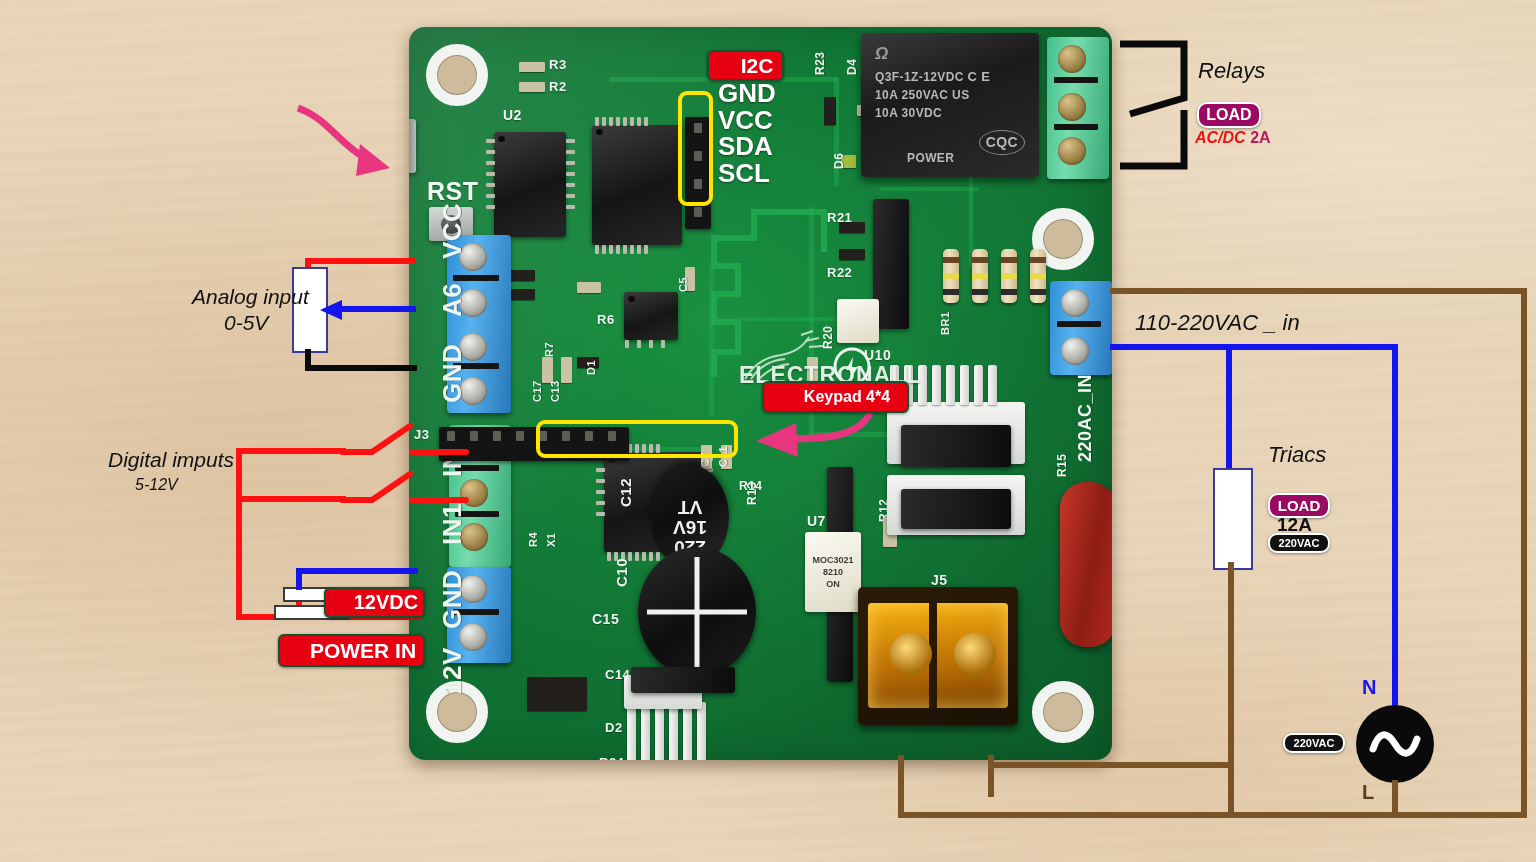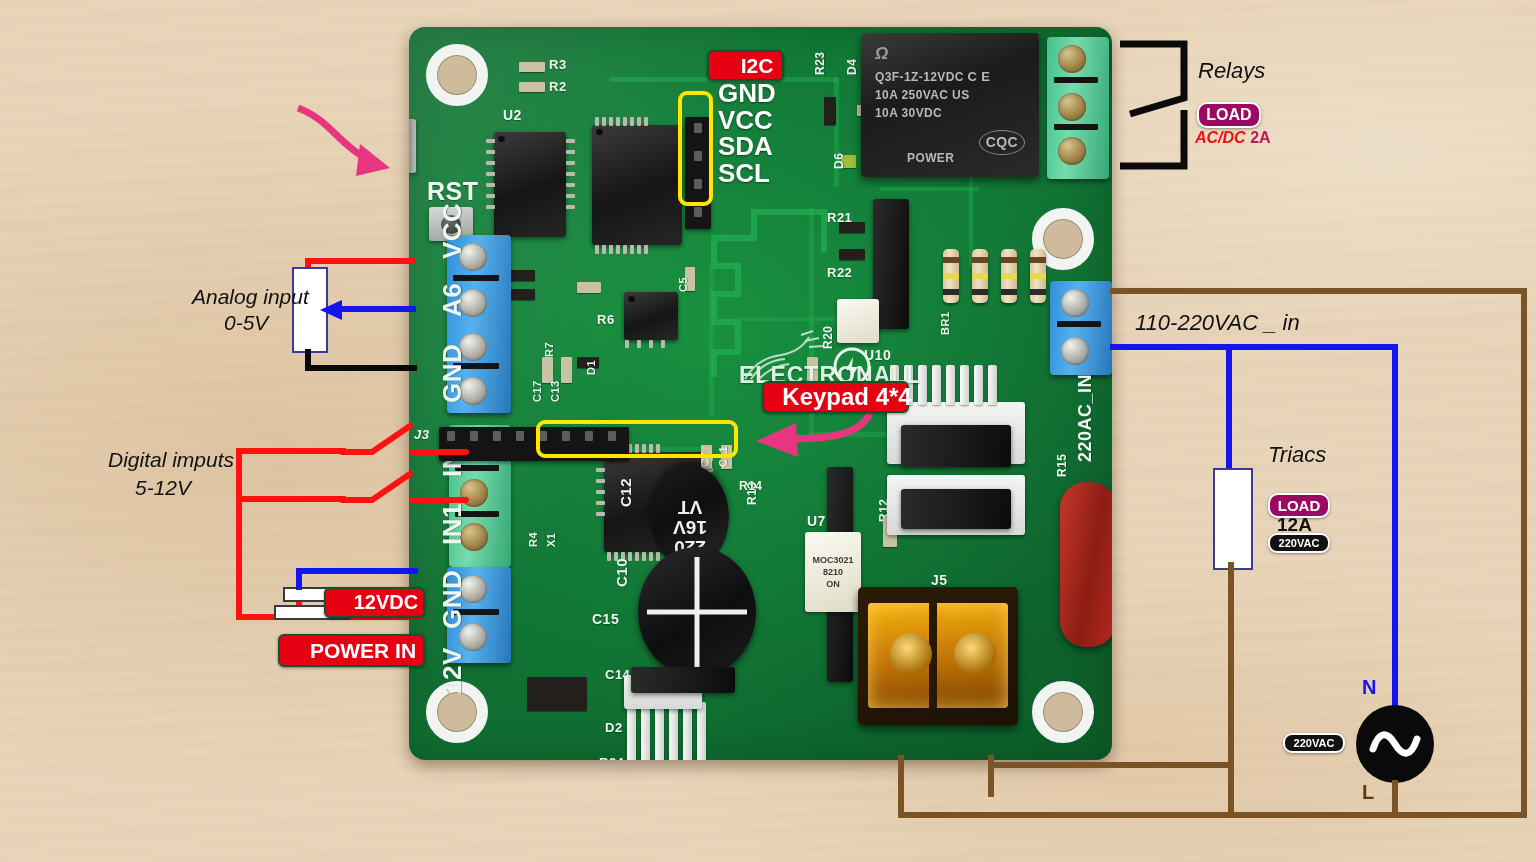--- a/index.html
+++ b/index.html
@@ -339,21 +339,21 @@
     <div class="silk" style="left:188px;top:285px;font-size:13px;">R6</div>
     <div class="silk" style="left:134px;top:330px;font-size:11px;transform:rotate(-90deg);transform-origin:0 0;">R7</div>
     <div class="silk" style="left:122px;top:375px;font-size:11px;transform:rotate(-90deg);transform-origin:0 0;">C17</div>
     <div class="silk" style="left:140px;top:375px;font-size:11px;transform:rotate(-90deg);transform-origin:0 0;">C13</div>
     <div class="silk" style="left:176px;top:348px;font-size:11px;transform:rotate(-90deg);transform-origin:0 0;">D1</div>
     <div class="silk" style="left:290px;top:440px;font-size:11px;transform:rotate(-90deg);transform-origin:0 0;">C7</div>
     <div class="silk" style="left:308px;top:440px;font-size:11px;transform:rotate(-90deg);transform-origin:0 0;">C11</div>
     <div class="silk" style="left:268px;top:265px;font-size:11px;transform:rotate(-90deg);transform-origin:0 0;">C5</div>
     <div class="silk" style="left:136px;top:520px;font-size:11px;transform:rotate(-90deg);transform-origin:0 0;">X1</div>
     <div class="silk" style="left:118px;top:520px;font-size:11px;transform:rotate(-90deg);transform-origin:0 0;">R4</div>
-    <div class="silk" style="left:5px;top:400px;font-size:13px;font-style:italic;">J3</div>
+    <div class="silk" style="left:5px;top:400px;font-size:13px;">J3</div>
 
     <div class="relay">
       <div class="logo">Ω</div>
       <div><span>Q3F-1Z-12VDC</span>
            <span class="ce">C E</span></div>
       <div><span>10A 250VAC</span>
            <span>US</span></div>
       <div>10A 30VDC</div>
       <div class="cqc">CQC</div>
       <div class="china">POWER</div>
@@ -540,21 +540,21 @@
     <div>VCC</div>
     <div>SDA</div>
     <div>SCL</div>
   </div>
 
   <div class="hl" style="left:536px;top:420px;width:202px;height:38px;"></div>
   <svg style="position:absolute;left:740px;top:405px;" width="140" height="60">
     <path d="M130 8 C120 30 90 34 44 34" stroke="#e8357f" stroke-width="7" fill="none"></path>
     <path d="M56 18 L16 36 L58 52 Z" fill="#e8357f"></path>
   </svg>
-  <div class="badge red" style="left:762px;top:381px;width:120px;height:28px;font-size:24px;">
+  <div class="badge red" style="left:762px;top:381px;width:120px;height:28px;font-size:16px;">
     <span>Keypad 4*4</span>
   </div>
 
   <div class="wire w-red" style="left:305px;top:258px;width:6px;height:22px;"></div>
   <div class="wire w-red" style="left:305px;top:258px;width:110px;height:6px;"></div>
 
   <div class="resbox" style="left:292px;top:267px;width:32px;height:82px;"></div>
 
   <div class="wire w-blue" style="left:338px;top:306px;width:78px;height:6px;"></div>
   <svg style="position:absolute;left:318px;top:298px;" width="30" height="24">
@@ -579,21 +579,21 @@
   </svg>
 
   <div class="wire w-red" style="left:236px;top:496px;width:110px;height:6px;"></div>
   <svg style="position:absolute;left:340px;top:468px;" width="130" height="50">
     <path d="M2 32 L32 32 L70 6" stroke="#ff1111" stroke-width="6" fill="none" stroke-linecap="round"></path>
     <path d="M72 32 L126 32" stroke="#ff1111" stroke-width="6" fill="none" stroke-linecap="round"></path>
   </svg>
   <div class="plain" style="left:108px;top:448px;font-size:21px;">
     <span>Digital imputs</span>
   </div>
-  <div class="plain" style="left:135px;top:476px;font-size:21px;">
+  <div class="plain" style="left:135px;top:476px;font-size:16px;">
     <span>5-12V</span>
   </div>
 
   <div class="wire w-red" style="left:236px;top:614px;width:186px;height:6px;"></div>
   <div class="wire w-red" style="left:296px;top:588px;width:6px;height:28px;"></div>
   <div class="batt">
     <b style="left:283px;top:587px;width:54px;height:11px;"></b>
     <b style="left:274px;top:605px;width:72px;height:11px;"></b>
   </div>
   <div class="wire w-blue" style="left:296px;top:568px;width:6px;height:22px;"></div>

